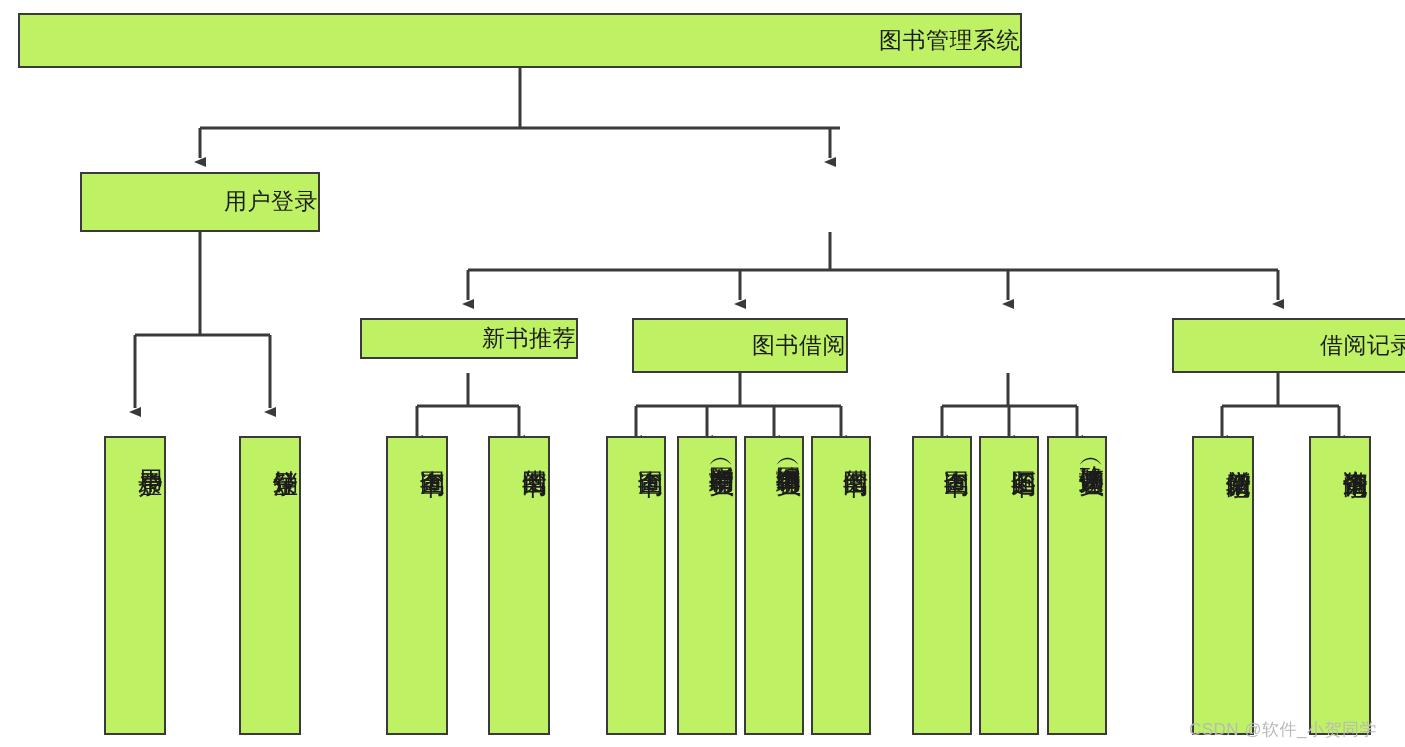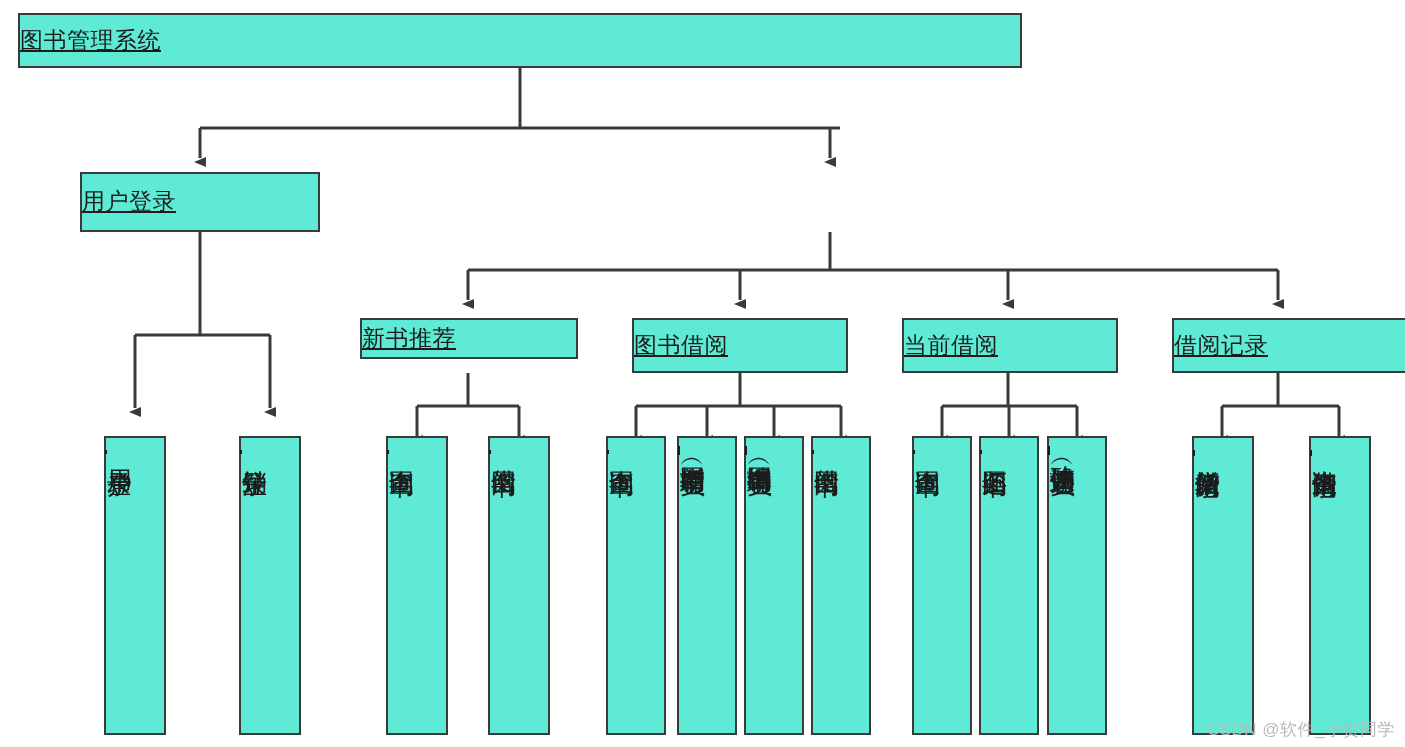--- a/index.html
+++ b/index.html
@@ -21,26 +21,25 @@
     position: absolute;
     left: 0;
     top: 0;
     width: 1405px;
     height: 747px;
   }
   .node-box {
     position: absolute;
     box-sizing: border-box;
     border: 2.5px solid #3a3a3a;
-    background: #5eead4;
+    background: #bef264;
     display: flex;
     align-items: center;
-    justify-content: flex-start;
+    justify-content: flex-end;
     color: #1c1c1c;
-    text-decoration: underline;
   }
   .node-label {
     display: block;
     text-align: center;
     line-height: 1.18;
     white-space: nowrap;
     color: #1c1c1c;
   }
   .horiz .node-label {
     font-size: 23px;
@@ -55,21 +54,21 @@
     text-orientation: upright;
     font-size: 25px;
     line-height: 1.08;
     letter-spacing: 1px;
   }
   .vert.two-col {
     padding-top: 8px;
   }
   .watermark {
     position: absolute;
-    right: 10px;
+    right: 28px;
     bottom: 6px;
     font-size: 17px;
     color: #b9b9b9;
     letter-spacing: 0.5px;
     white-space: nowrap;
     pointer-events: none;
   }
 </style>
 </head>
 <body>
@@ -133,23 +132,20 @@
   <div class="node-box horiz" style="left:80px; top:172px; width:240px; height:60px;">
     <span class="node-label">用户登录</span>
   </div>
 
   <div class="node-box horiz" style="left:360px; top:318px; width:218px; height:41px;">
     <span class="node-label">新书推荐</span>
   </div>
   <div class="node-box horiz" style="left:632px; top:318px; width:216px; height:55px;">
     <span class="node-label">图书借阅</span>
   </div>
-  <div class="node-box horiz" style="left:902px; top:318px; width:216px; height:55px;">
-    <span class="node-label">当前借阅</span>
-  </div>
   <div class="node-box horiz" style="left:1172px; top:318px; width:244px; height:55px;">
     <span class="node-label">借阅记录</span>
   </div>
 
   <div class="node-box vert" style="left:104px; top:436px; width:62px; height:299px;">
     <span class="node-label">用户登录</span>
   </div>
   <div class="node-box vert" style="left:239px; top:436px; width:62px; height:299px;">
     <span class="node-label">注销登录</span>
   </div>

